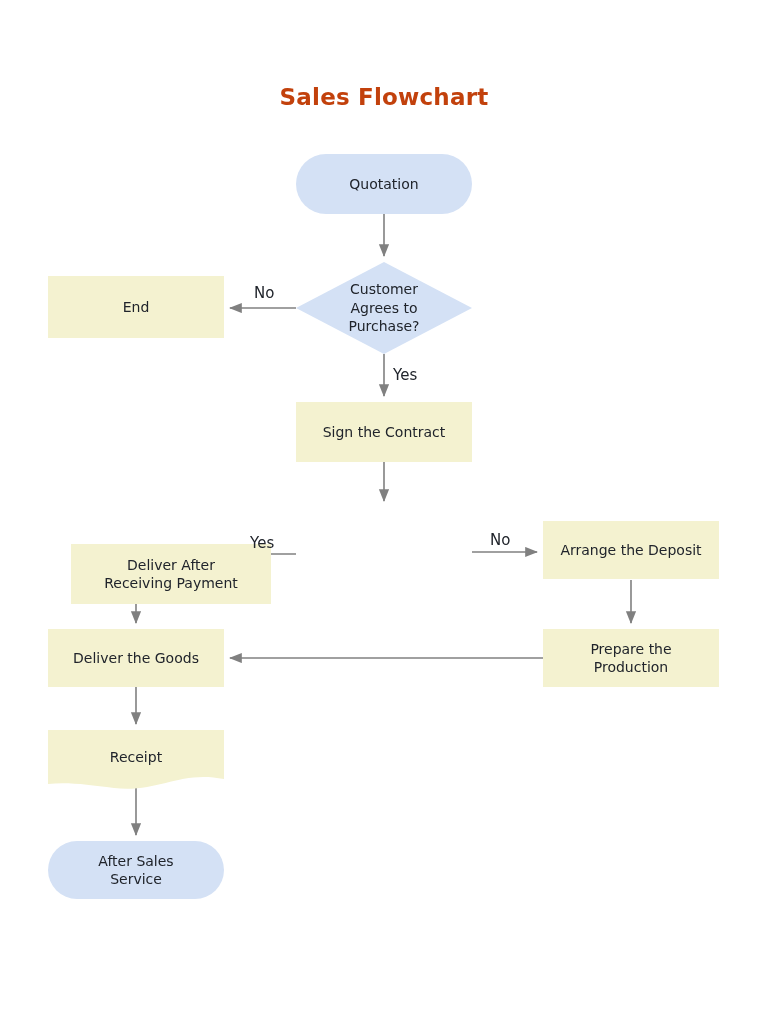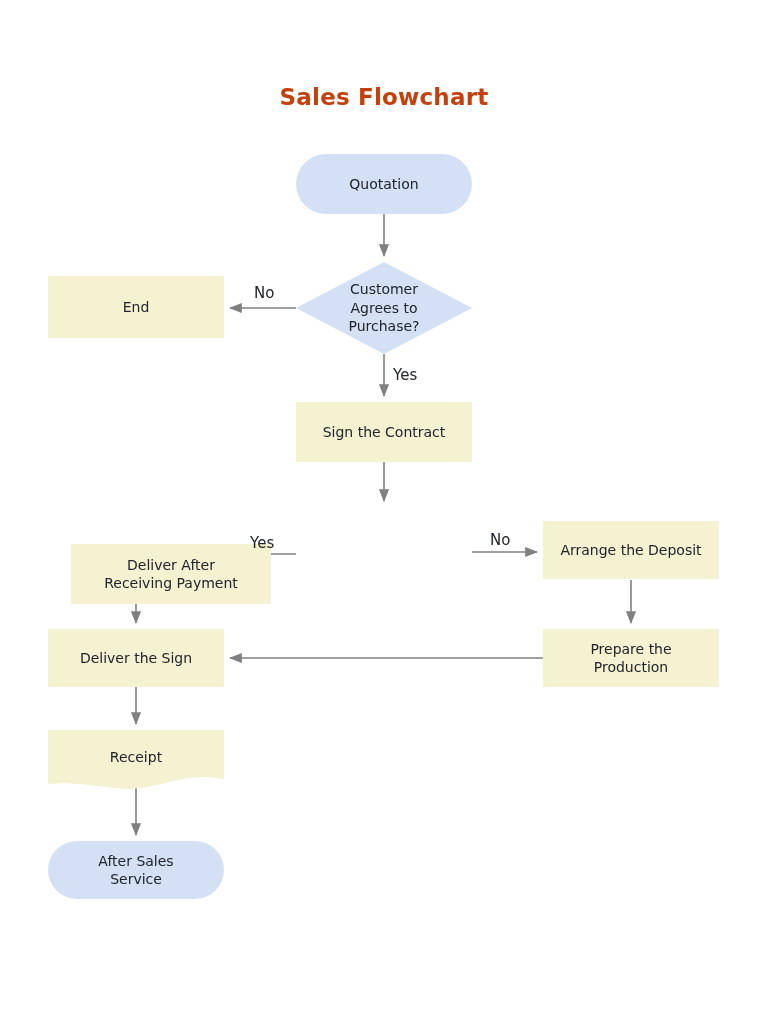--- a/index.html
+++ b/index.html
@@ -163,21 +163,21 @@
   <div class="node shape-rect" style="left:48px; top:544px; width:200px; height:60px;margin-left:23px;">
     <span class="node-label">Deliver After
 Receiving Payment</span>
   </div>
 
   <div class="node shape-rect" style="left:543px; top:521px; width:176px; height:58px;">
     <span class="node-label">Arrange the Deposit</span>
   </div>
 
   <div class="node shape-rect" style="left:48px; top:629px; width:176px; height:58px;">
-    <span class="node-label">Deliver the Sign</span>
+    <span class="node-label">Deliver the Goods</span>
   </div>
 
   <div class="node shape-rect" style="left:543px; top:629px; width:176px; height:58px;">
     <span class="node-label">Prepare the
 Production</span>
   </div>
 
   <div class="node shape-document" style="left:48px; top:730px; width:176px; height:60px;">
     <svg class="document-bg" viewBox="0 0 176 60" preserveAspectRatio="none" xmlns="http://www.w3.org/2000/svg">
       <path d="M0,0 L176,0 L176,49 C132,40 110,63 66,58 C40,55 22,52 0,54 Z" fill="#f4f2d0"></path>

